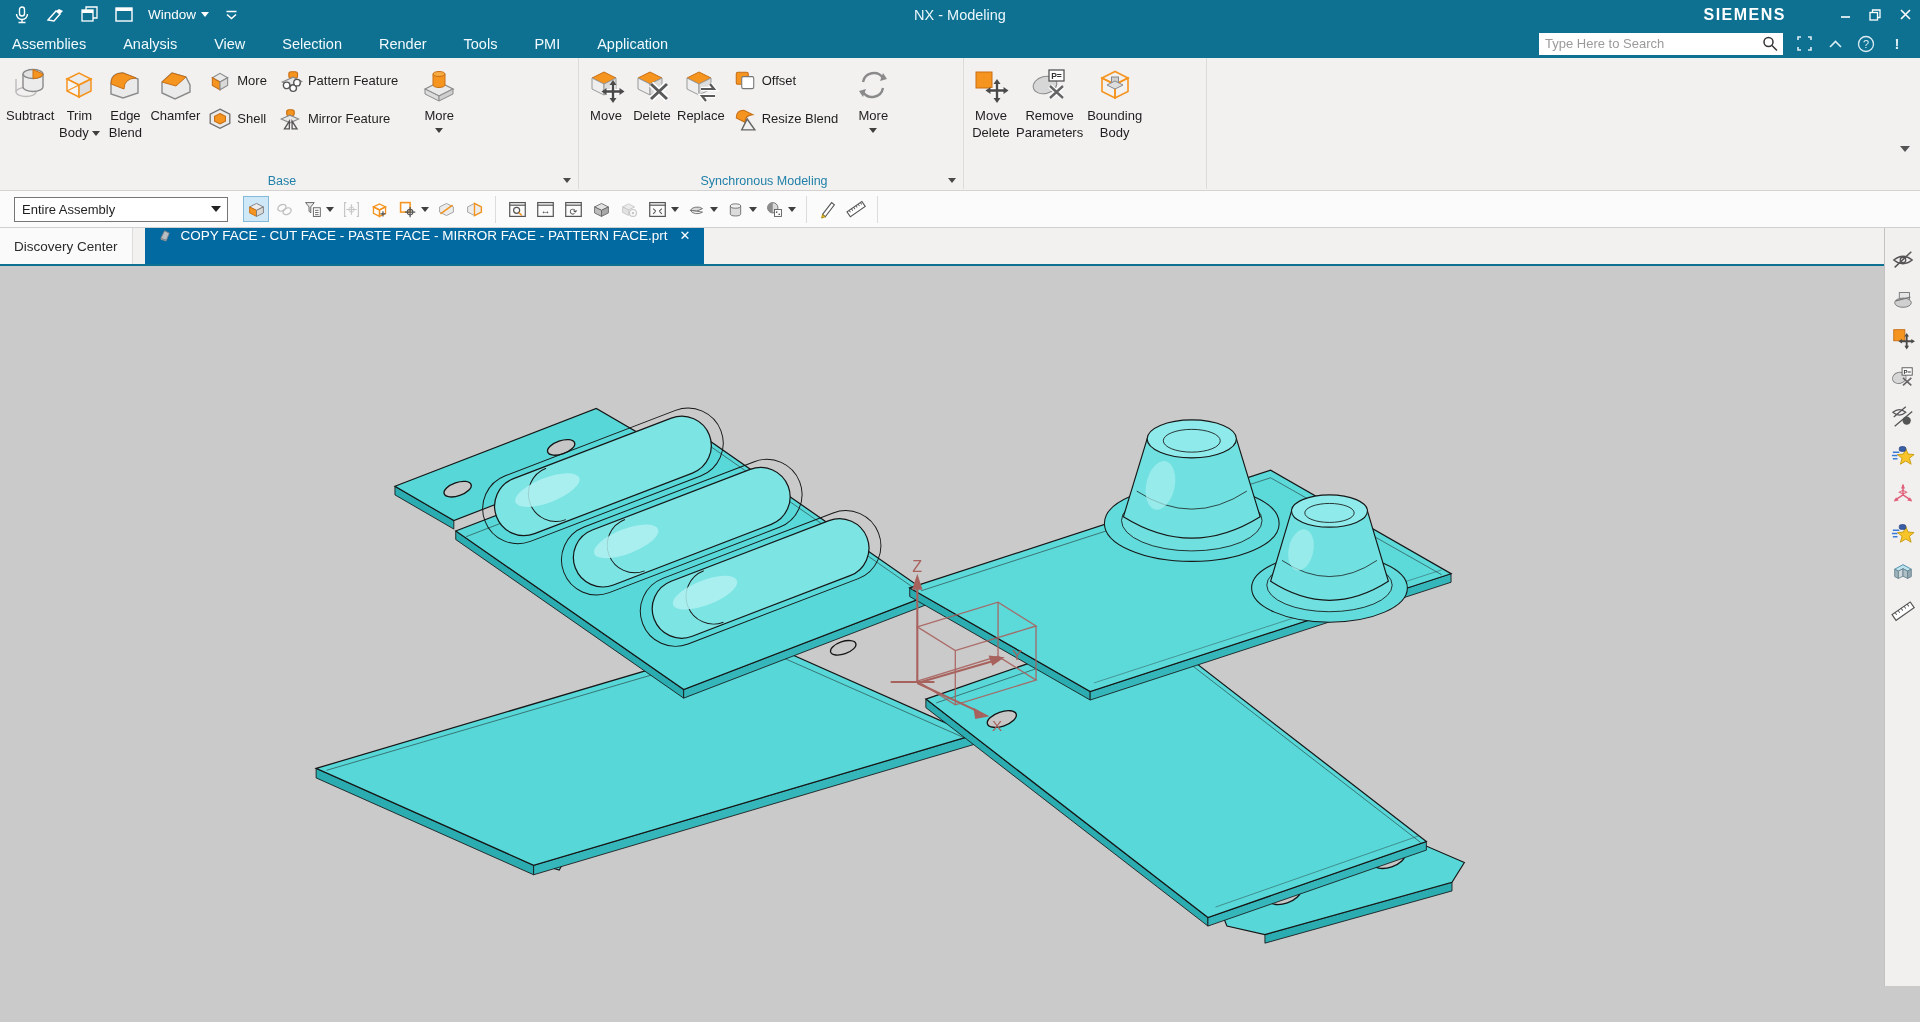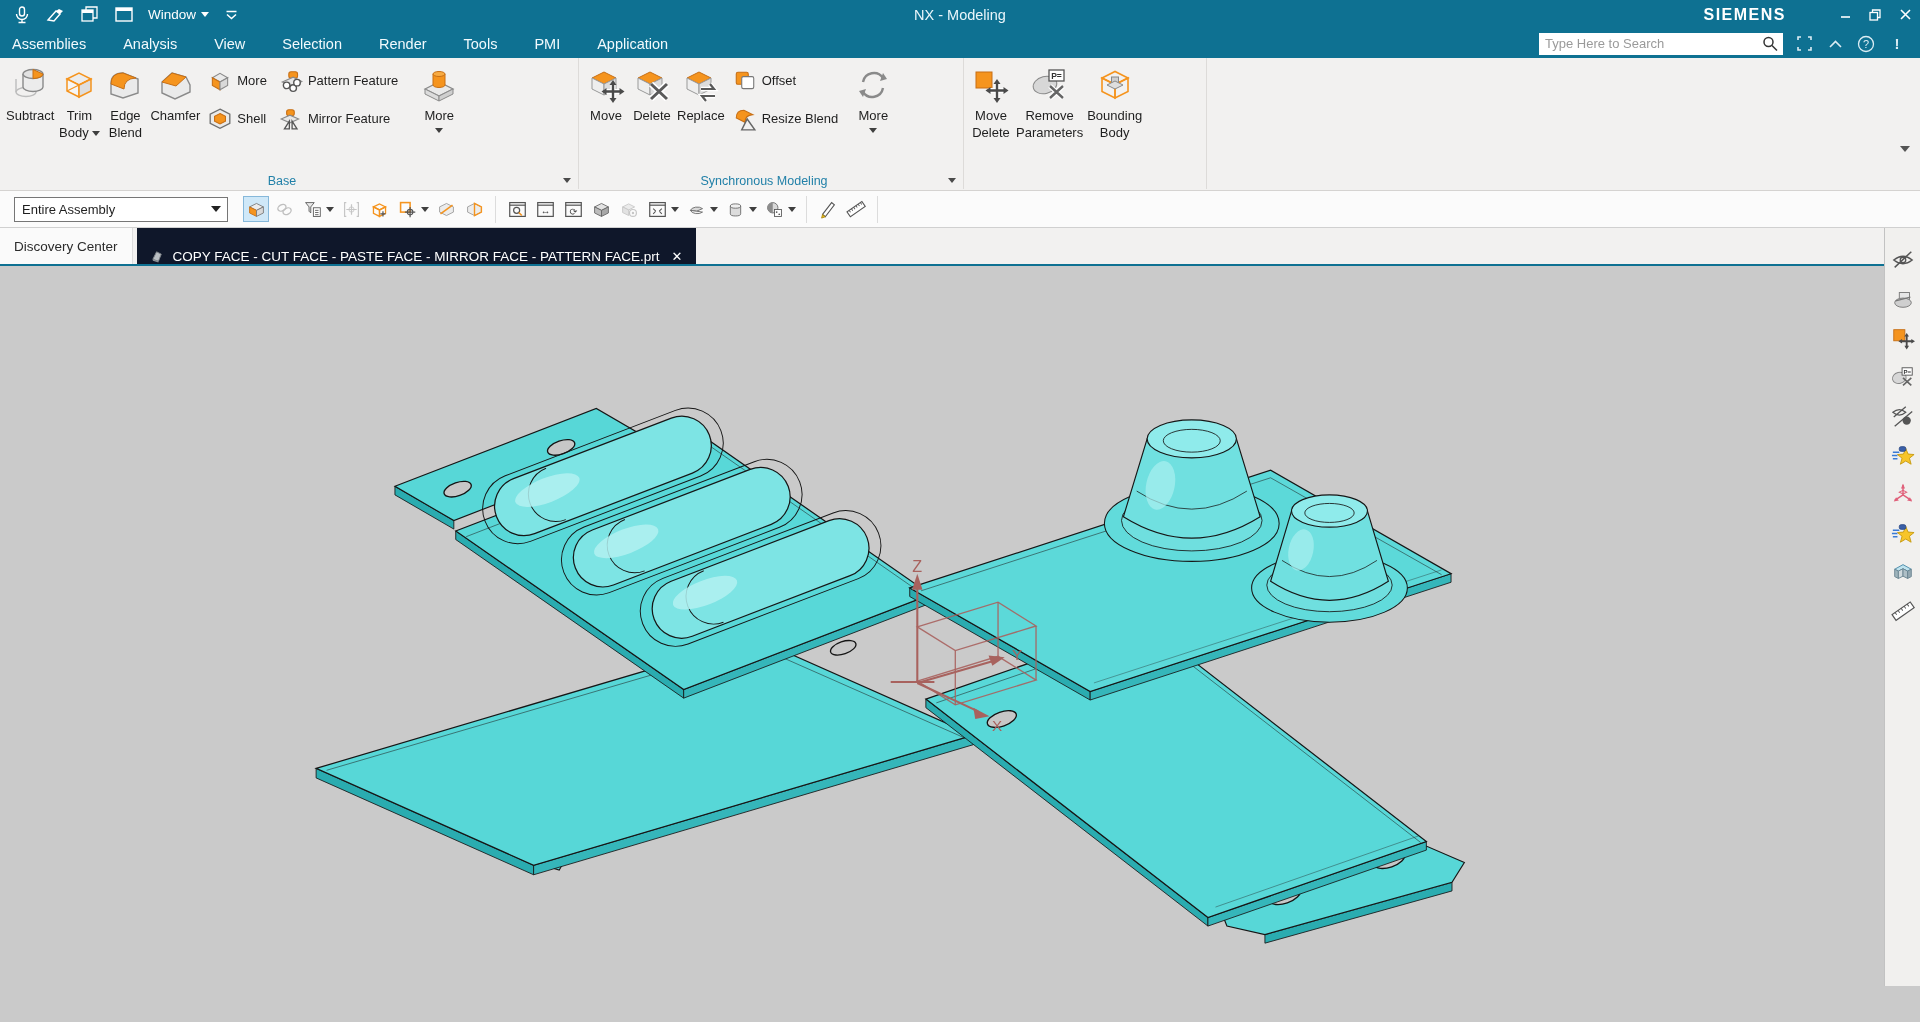--- a/index.html
+++ b/index.html
@@ -68,22 +68,22 @@
     border-top:5px solid #3f3f3f; margin:0 3px 0 0; }
   .vsep { width:1px; height:27px; background:#dcdcdc; margin:0 7px; }
 
   
   .lower { display:flex; height:758px; }
   .leftcol { width:1884px; display:flex; flex-direction:column; }
   .tabbar { height:38px; background:#f2f1f0; display:flex; align-items:flex-end;
     border-bottom:2px solid #0e7192; }
   .tab-discovery { height:36px; padding:0 14px; display:flex; align-items:center;
     background:#fafafa; border-right:1px solid #dcdcdc; font-size:13.5px; color:#2b2b2b; }
-  .tab-part { height:36px; margin-left:4px; padding:0 13px; display:flex; align-items:flex-end;
-    gap:8px; background:#0f172a; color:#fff; font-size:13.5px; }
+  .tab-part { height:36px; margin-left:12px; padding:0 13px; display:flex; align-items:flex-start;
+    gap:8px; background:#0369a1; color:#fff; font-size:13.5px; }
   .tab-close { font-size:13px; color:#fff; margin-left:4px; }
   .viewport { flex:1; background:#cacaca; position:relative; }
   .viewport svg { display:block; }
 
   
   .sidebar { width:36px; background:#f1f0ee; border-left:1px solid #c2c2c2;
     display:flex; flex-direction:column; align-items:center; padding-top:18px; gap:12px; }
   .sb-ico { width:27px; height:27px; display:flex; align-items:center; justify-content:center; }
 
   text.svgt { font-family:"Liberation Sans",sans-serif; }

